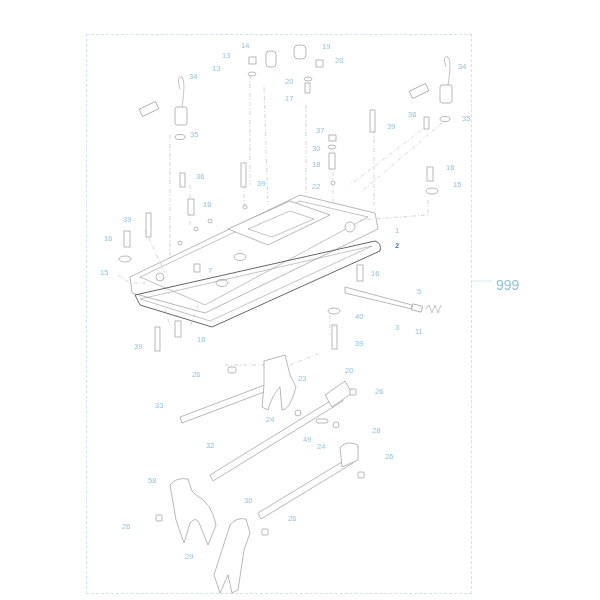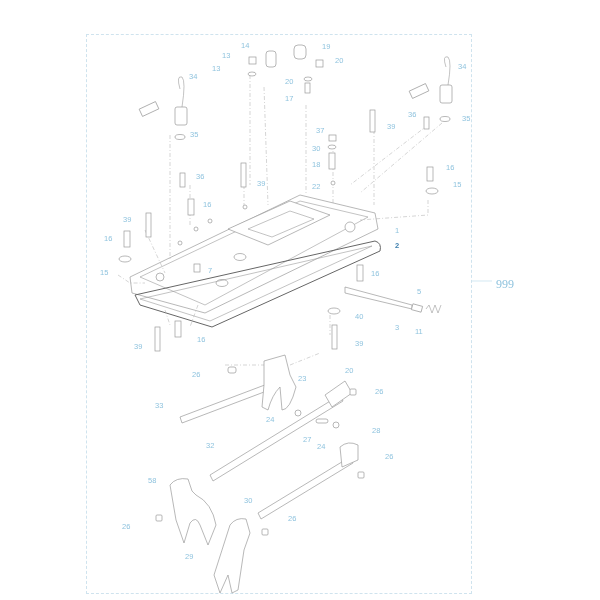--- a/index.html
+++ b/index.html
@@ -1,21 +1,21 @@
 <!DOCTYPE html>
 <html><head>
 <meta charset="utf-8">
 <style>
   html, body { margin: 0; padding: 0; background: #ffffff; }
   body { width: 600px; height: 600px; position: relative; overflow: hidden; font-family: "Liberation Sans", sans-serif; }
   #diagram { position: absolute; left: 0; top: 15px; width: 496px; height: 600px; }
   .frame { position: absolute; left: 86px; top: 19px; width: 386px; height: 560px; border: 1px dashed #cfe3ee; box-sizing: border-box; }
   .callout { position: absolute; font-size: 7.5px; color: #8fc3de; line-height: 1; white-space: nowrap; cursor: pointer; }
   .callout.hl { color: #3d7fae; font-weight: bold; }
-  .assembly-label { position: absolute; font-size: 12px; color: #8fc3de; font-family: Liberation Serif, serif; }
+  .assembly-label { position: absolute; font-size: 14px; color: #8fc3de; }
   svg .part { fill: #ffffff; stroke: #9a9a9a; stroke-width: 0.7; }
   svg .thin { fill: none; stroke: #9a9a9a; stroke-width: 0.6; }
   svg .dash { fill: none; stroke: #aaaaaa; stroke-width: 0.5; stroke-dasharray: 4 2 1 2; }
   svg .lead { fill: none; stroke: #b7d8ea; stroke-width: 0.6; }
   svg .gasket { fill: none; stroke: #666; stroke-width: 1; }
 </style>
 </head>
 <body>
 
 <div id="diagram">
@@ -174,21 +174,21 @@
   <span class="callout" style="left:134px;top:328px">39</span>
   <span class="callout" style="left:355px;top:325px">39</span>
   <span class="callout" style="left:395px;top:309px">3</span>
   <span class="callout" style="left:415px;top:313px">11</span>
   <span class="callout" style="left:345px;top:352px">20</span>
   <span class="callout" style="left:192px;top:356px">26</span>
   <span class="callout" style="left:298px;top:360px">23</span>
   <span class="callout" style="left:375px;top:373px">26</span>
   <span class="callout" style="left:155px;top:387px">33</span>
   <span class="callout" style="left:266px;top:401px">24</span>
-  <span class="callout" style="left:303px;top:421px">27</span>
+  <span class="callout" style="left:303px;top:421px">49</span>
   <span class="callout" style="left:317px;top:428px">24</span>
   <span class="callout" style="left:372px;top:412px">28</span>
   <span class="callout" style="left:206px;top:427px">32</span>
   <span class="callout" style="left:385px;top:438px">26</span>
   <span class="callout" style="left:148px;top:462px">58</span>
   <span class="callout" style="left:244px;top:482px">30</span>
   <span class="callout" style="left:288px;top:500px">26</span>
   <span class="callout" style="left:122px;top:508px">26</span>
   <span class="callout" style="left:185px;top:538px">29</span>
 

